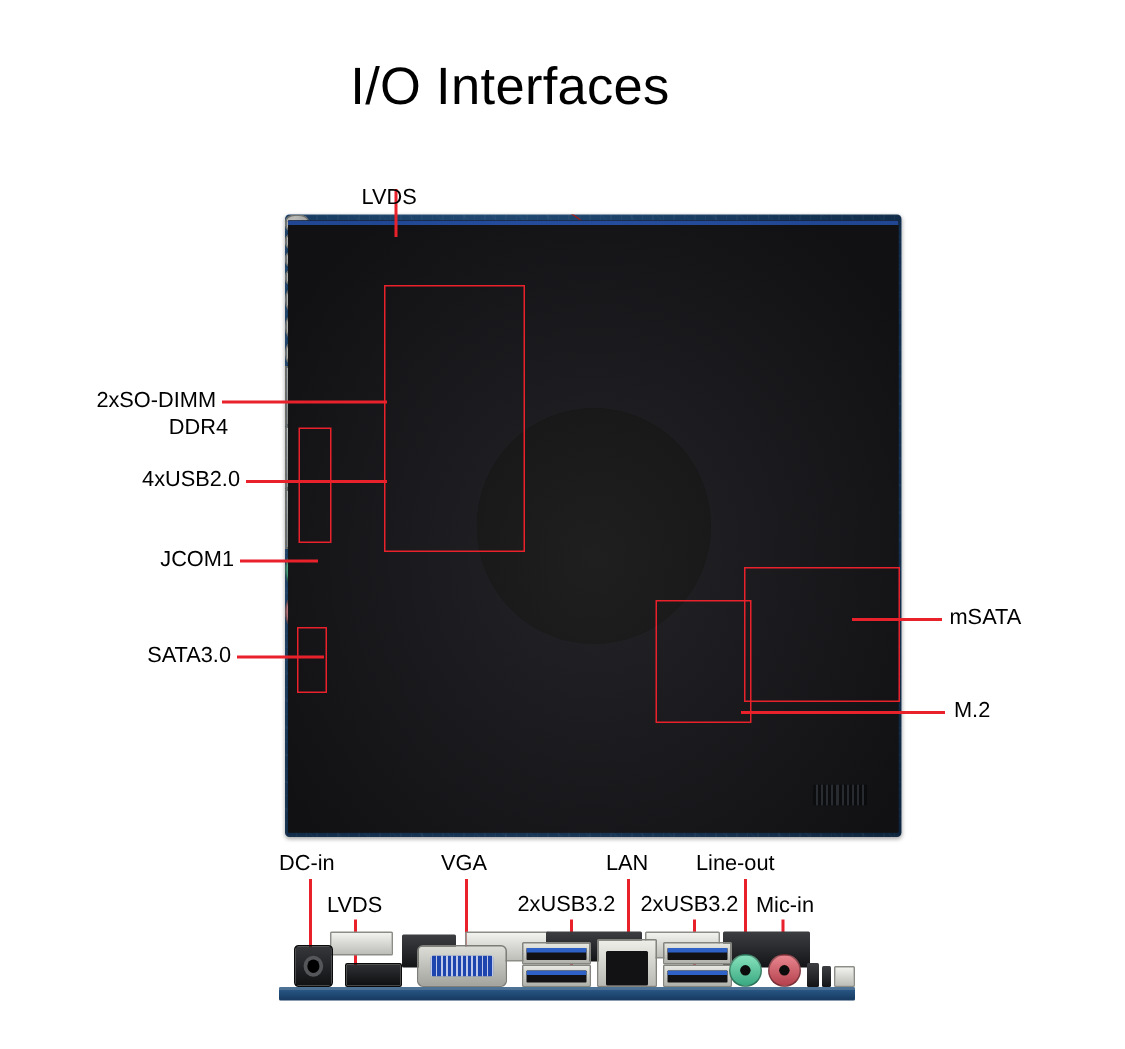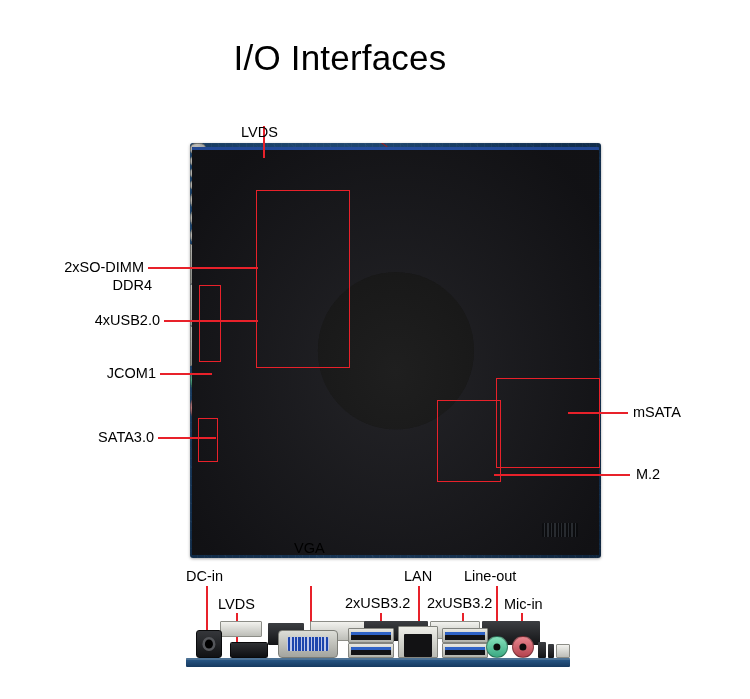--- a/index.html
+++ b/index.html
@@ -324,21 +324,21 @@
   <div class="lead h" style="left:494px;top:474px;width:136px;"></div>
   <div class="lbl" style="left:636px;top:466px;text-align:right;">M.2</div>
 
   <div class="lead v" style="left:206px;top:586px;height:52px;"></div>
   <div class="lbl" style="left:186px;top:568px;">DC-in</div>
 
   <div class="lead v" style="left:236px;top:613px;height:32px;"></div>
   <div class="lbl" style="left:218px;top:596px;">LVDS</div>
 
   <div class="lead v" style="left:310px;top:586px;height:56px;"></div>
-  <div class="lbl" style="left:294px;top:540px;">VGA</div>
+  <div class="lbl" style="left:294px;top:568px;">VGA</div>
 
   <div class="lead v" style="left:380px;top:613px;height:32px;"></div>
   <div class="lbl" style="left:345px;top:595px;">2xUSB3.2</div>
 
   <div class="lead v" style="left:418px;top:586px;height:58px;"></div>
   <div class="lbl" style="left:404px;top:568px;">LAN</div>
 
   <div class="lead v" style="left:462px;top:613px;height:32px;"></div>
   <div class="lbl" style="left:427px;top:595px;">2xUSB3.2</div>
 

